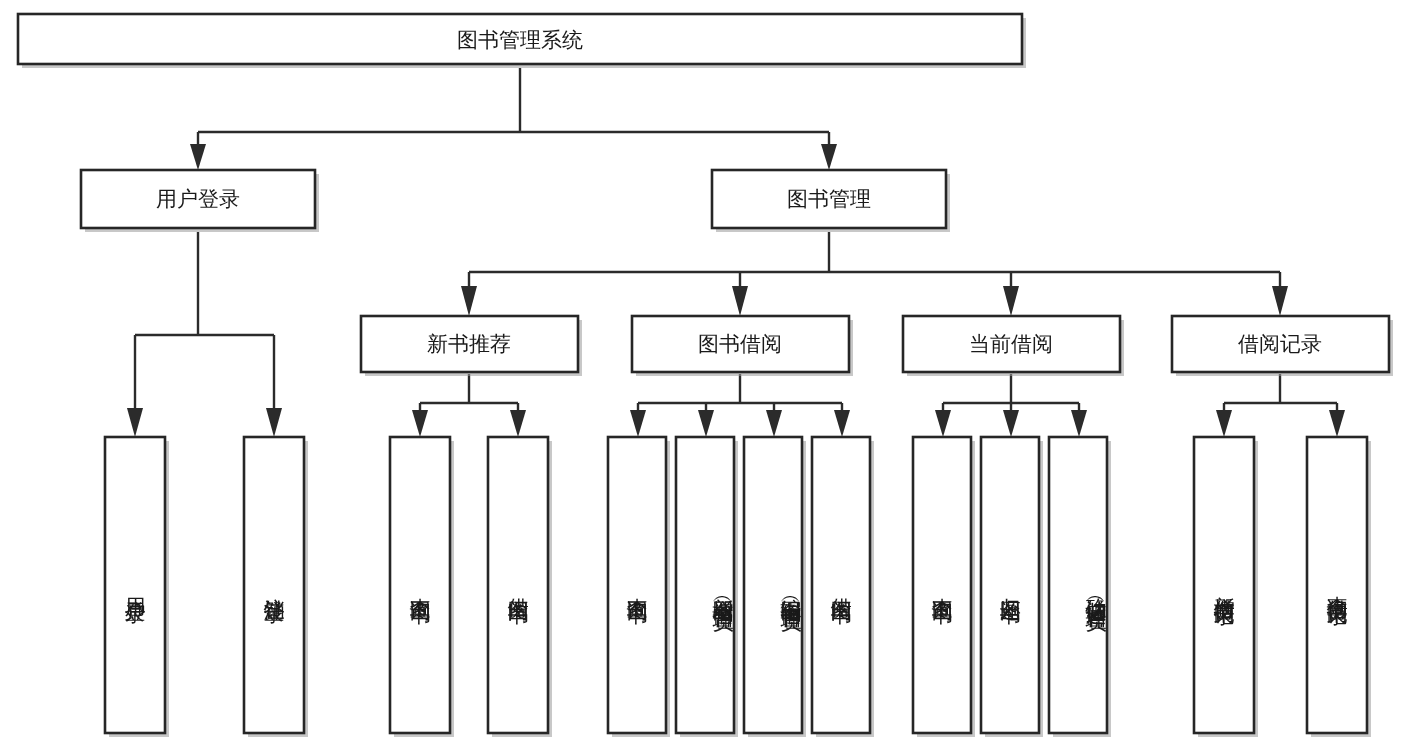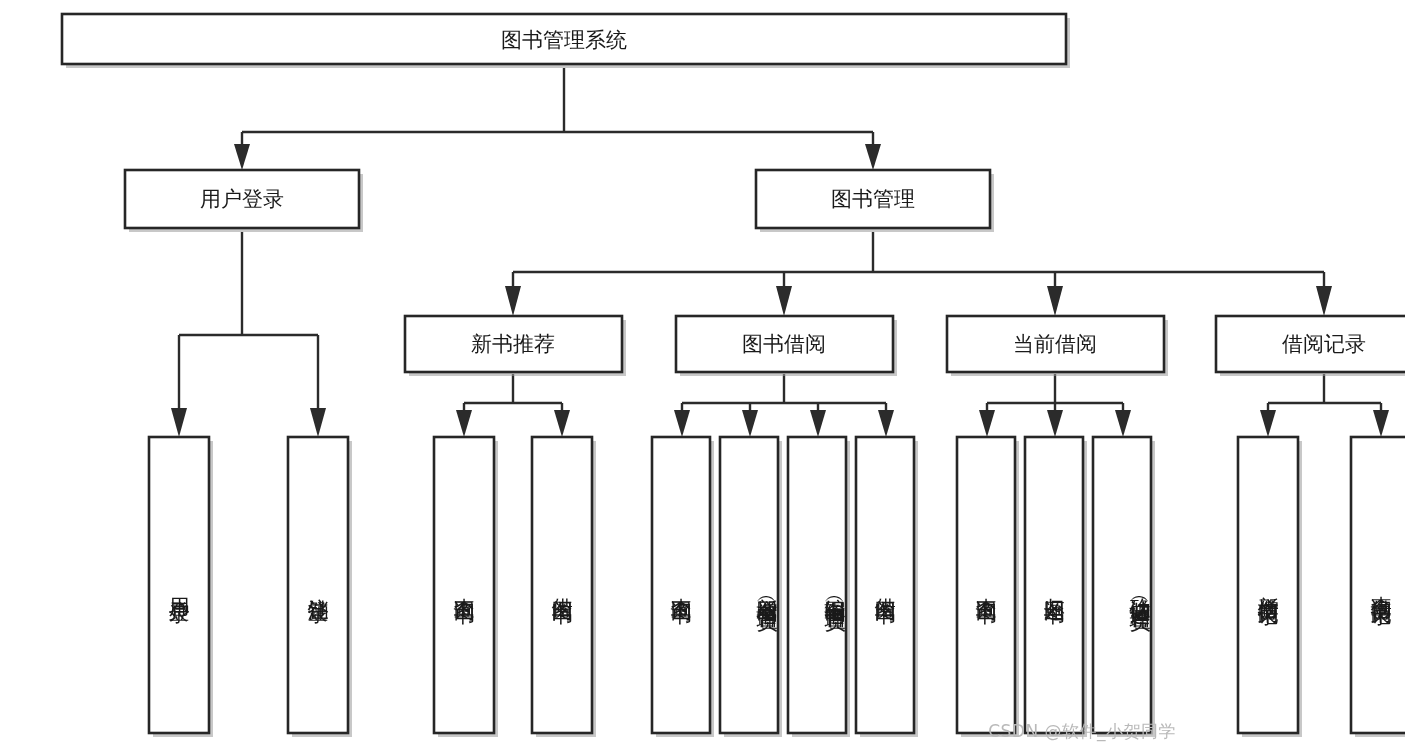--- a/index.html
+++ b/index.html
@@ -12,21 +12,20 @@
     font-family: "DejaVu Sans", "Liberation Sans", sans-serif;
     width: 1405px;
     height: 747px;
     overflow: hidden;
   }
   #diagram-root {
     position: relative;
     width: 1140px;
     height: 747px;
     background: #ffffff;
-    margin-left: 44px;
   }
   svg#tree-svg {
     position: absolute;
     left: 0;
     top: 0;
     width: 1405px;
     height: 747px;
     display: block;
   }
   .node-rect {
@@ -276,15 +275,14 @@
   <div class="leaf-label" style="left:744px; top:437px; width:58px; height:296px; align-items:flex-start; padding-top:10px; box-sizing:border-box;">编辑图书（管理员）</div>
   <div class="leaf-label" style="left:812px; top:437px; width:58px; height:296px;">借阅图书</div>
 
   <div class="leaf-label" style="left:913px; top:437px; width:58px; height:296px;">查询图书</div>
   <div class="leaf-label" style="left:981px; top:437px; width:58px; height:296px;">归还图书</div>
   <div class="leaf-label" style="left:1049px; top:437px; width:58px; height:296px; align-items:flex-start; padding-top:10px; box-sizing:border-box;">确认归还（管理员）</div>
 
   <div class="leaf-label" style="left:1194px; top:437px; width:60px; height:296px;">新增借阅记录</div>
   <div class="leaf-label" style="left:1307px; top:437px; width:60px; height:296px;">查询借阅记录</div>
 
-  <div class="watermark">CSDN @软件_小贺同学</div>
 
 </div>
 
 </body></html>

